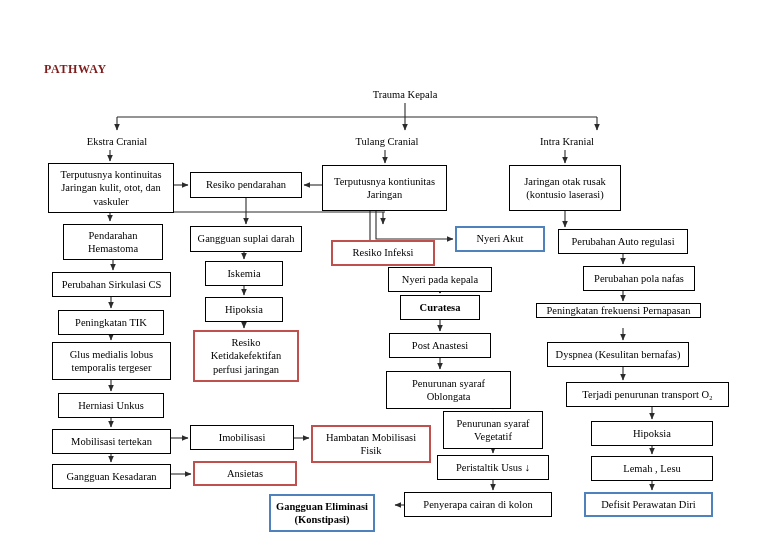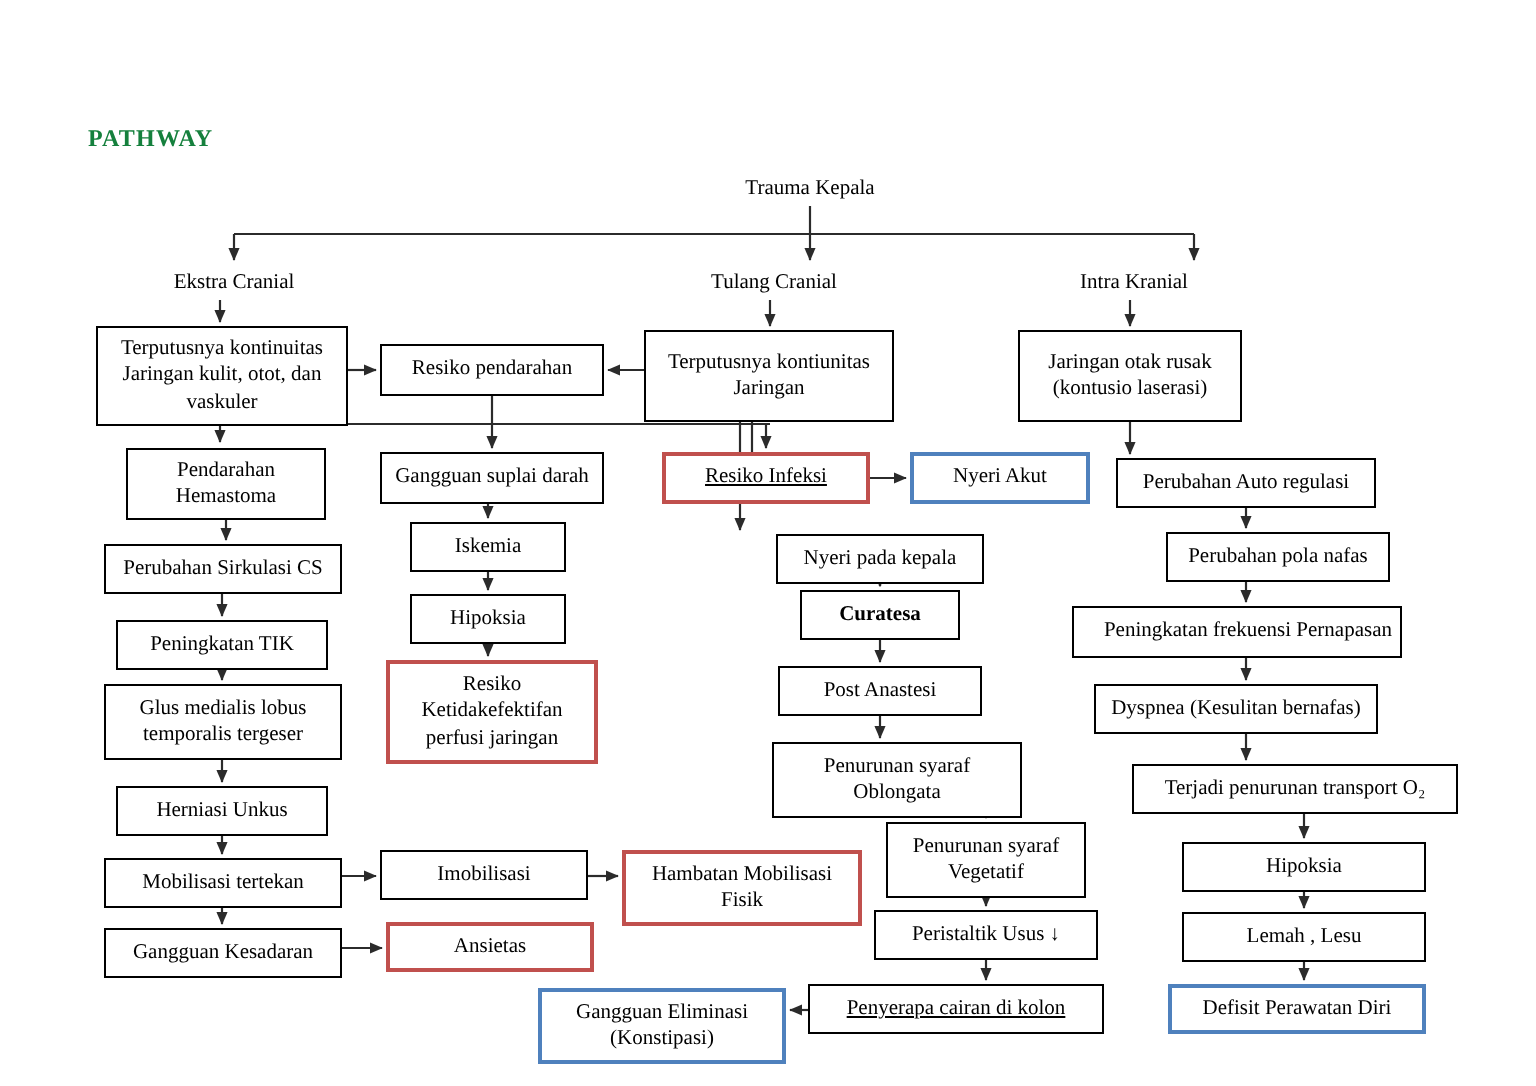--- a/index.html
+++ b/index.html
@@ -16,21 +16,21 @@
     font-family: "Liberation Serif", "DejaVu Serif", serif;
     overflow: hidden;
   }
   #title {
     position: absolute;
     left: 44px;
     top: 62px;
     font-weight: bold;
     font-size: 12px;
     letter-spacing: 0.6px;
-    color: #15803d;
+    color: #7f1d1d;
   }
   #edges {
     position: absolute;
     left: 0;
     top: 0;
     width: 768px;
     height: 543px;
     pointer-events: none;
   }
   .node {
@@ -165,21 +165,21 @@
       </div>
       <div class="node boxed" style="left: 509px; top: 165px; width: 112px; height: 46px;">
         <span>Jaringan otak rusak (kontusio laserasi)</span>
       </div>
       <div class="node boxed" style="left: 63px; top: 224px; width: 100px; height: 36px;">
         <span>Pendarahan Hemastoma</span>
       </div>
       <div class="node boxed" style="left: 190px; top: 226px; width: 112px; height: 26px;">
         <span>Gangguan suplai darah</span>
       </div>
-      <div class="node red" style="left: 331px; top: 226px; width: 104px; height: 26px; text-decoration: underline;">
+      <div class="node red" style="left: 331px; top: 240px; width: 104px; height: 26px;">
         <span>Resiko Infeksi</span>
       </div>
       <div class="node blue" style="left: 455px; top: 226px; width: 90px; height: 26px;">
         <span>Nyeri Akut</span>
       </div>
       <div class="node boxed" style="left: 558px; top: 229px; width: 130px; height: 25px;">
         <span>Perubahan Auto regulasi</span>
       </div>
       <div class="node boxed" style="left: 52px; top: 272px; width: 119px; height: 25px;">
         <span>Perubahan Sirkulasi CS</span>
@@ -195,21 +195,21 @@
       </div>
       <div class="node boxed" style="left: 58px; top: 310px; width: 106px; height: 25px;">
         <span>Peningkatan TIK</span>
       </div>
       <div class="node boxed" style="left: 205px; top: 297px; width: 78px; height: 25px;">
         <span>Hipoksia</span>
       </div>
       <div class="node boxed" style="left: 400px; top: 295px; width: 80px; height: 25px; font-weight: bold;">
         <span>Curatesa</span>
       </div>
-      <div class="node boxed" style="left: 536px; top: 303px; width: 165px; height: 26px; text-align: right;">
+      <div class="node boxed" style="left: 536px; top: 303px; width: 165px; height: 15px;">
         <span>Peningkatan frekuensi Pernapasan</span>
       </div>
       <div class="node boxed" style="left: 52px; top: 342px; width: 119px; height: 38px;">
         <span>Glus medialis lobus temporalis tergeser</span>
       </div>
       <div class="node red" style="left: 193px; top: 330px; width: 106px; height: 52px;">
         <span>Resiko Ketidakefektifan perfusi jaringan</span>
       </div>
       <div class="node boxed" style="left: 389px; top: 333px; width: 102px; height: 25px;">
         <span>Post Anastesi</span>
@@ -246,23 +246,23 @@
       </div>
       <div class="node red" style="left: 193px; top: 461px; width: 104px; height: 25px;">
         <span>Ansietas</span>
       </div>
       <div class="node boxed" style="left: 437px; top: 455px; width: 112px; height: 25px;">
         <span>Peristaltik Usus ↓</span>
       </div>
       <div class="node boxed" style="left: 591px; top: 456px; width: 122px; height: 25px;">
         <span>Lemah , Lesu</span>
       </div>
-      <div class="node blue" style="left: 269px; top: 494px; width: 124px; height: 38px;">
+      <div class="node blue" style="left: 269px; top: 494px; width: 106px; height: 38px; font-weight: bold;">
         <span>Gangguan Eliminasi (Konstipasi)</span>
       </div>
-      <div class="node boxed" style="left: 404px; top: 492px; width: 148px; height: 25px; text-decoration: underline;">
+      <div class="node boxed" style="left: 404px; top: 492px; width: 148px; height: 25px;">
         <span>Penyerapa cairan di kolon</span>
       </div>
       <div class="node blue" style="left: 584px; top: 492px; width: 129px; height: 25px;">
         <span>Defisit Perawatan Diri</span>
       </div>
     </div>
 </div>
 
 </body></html>

